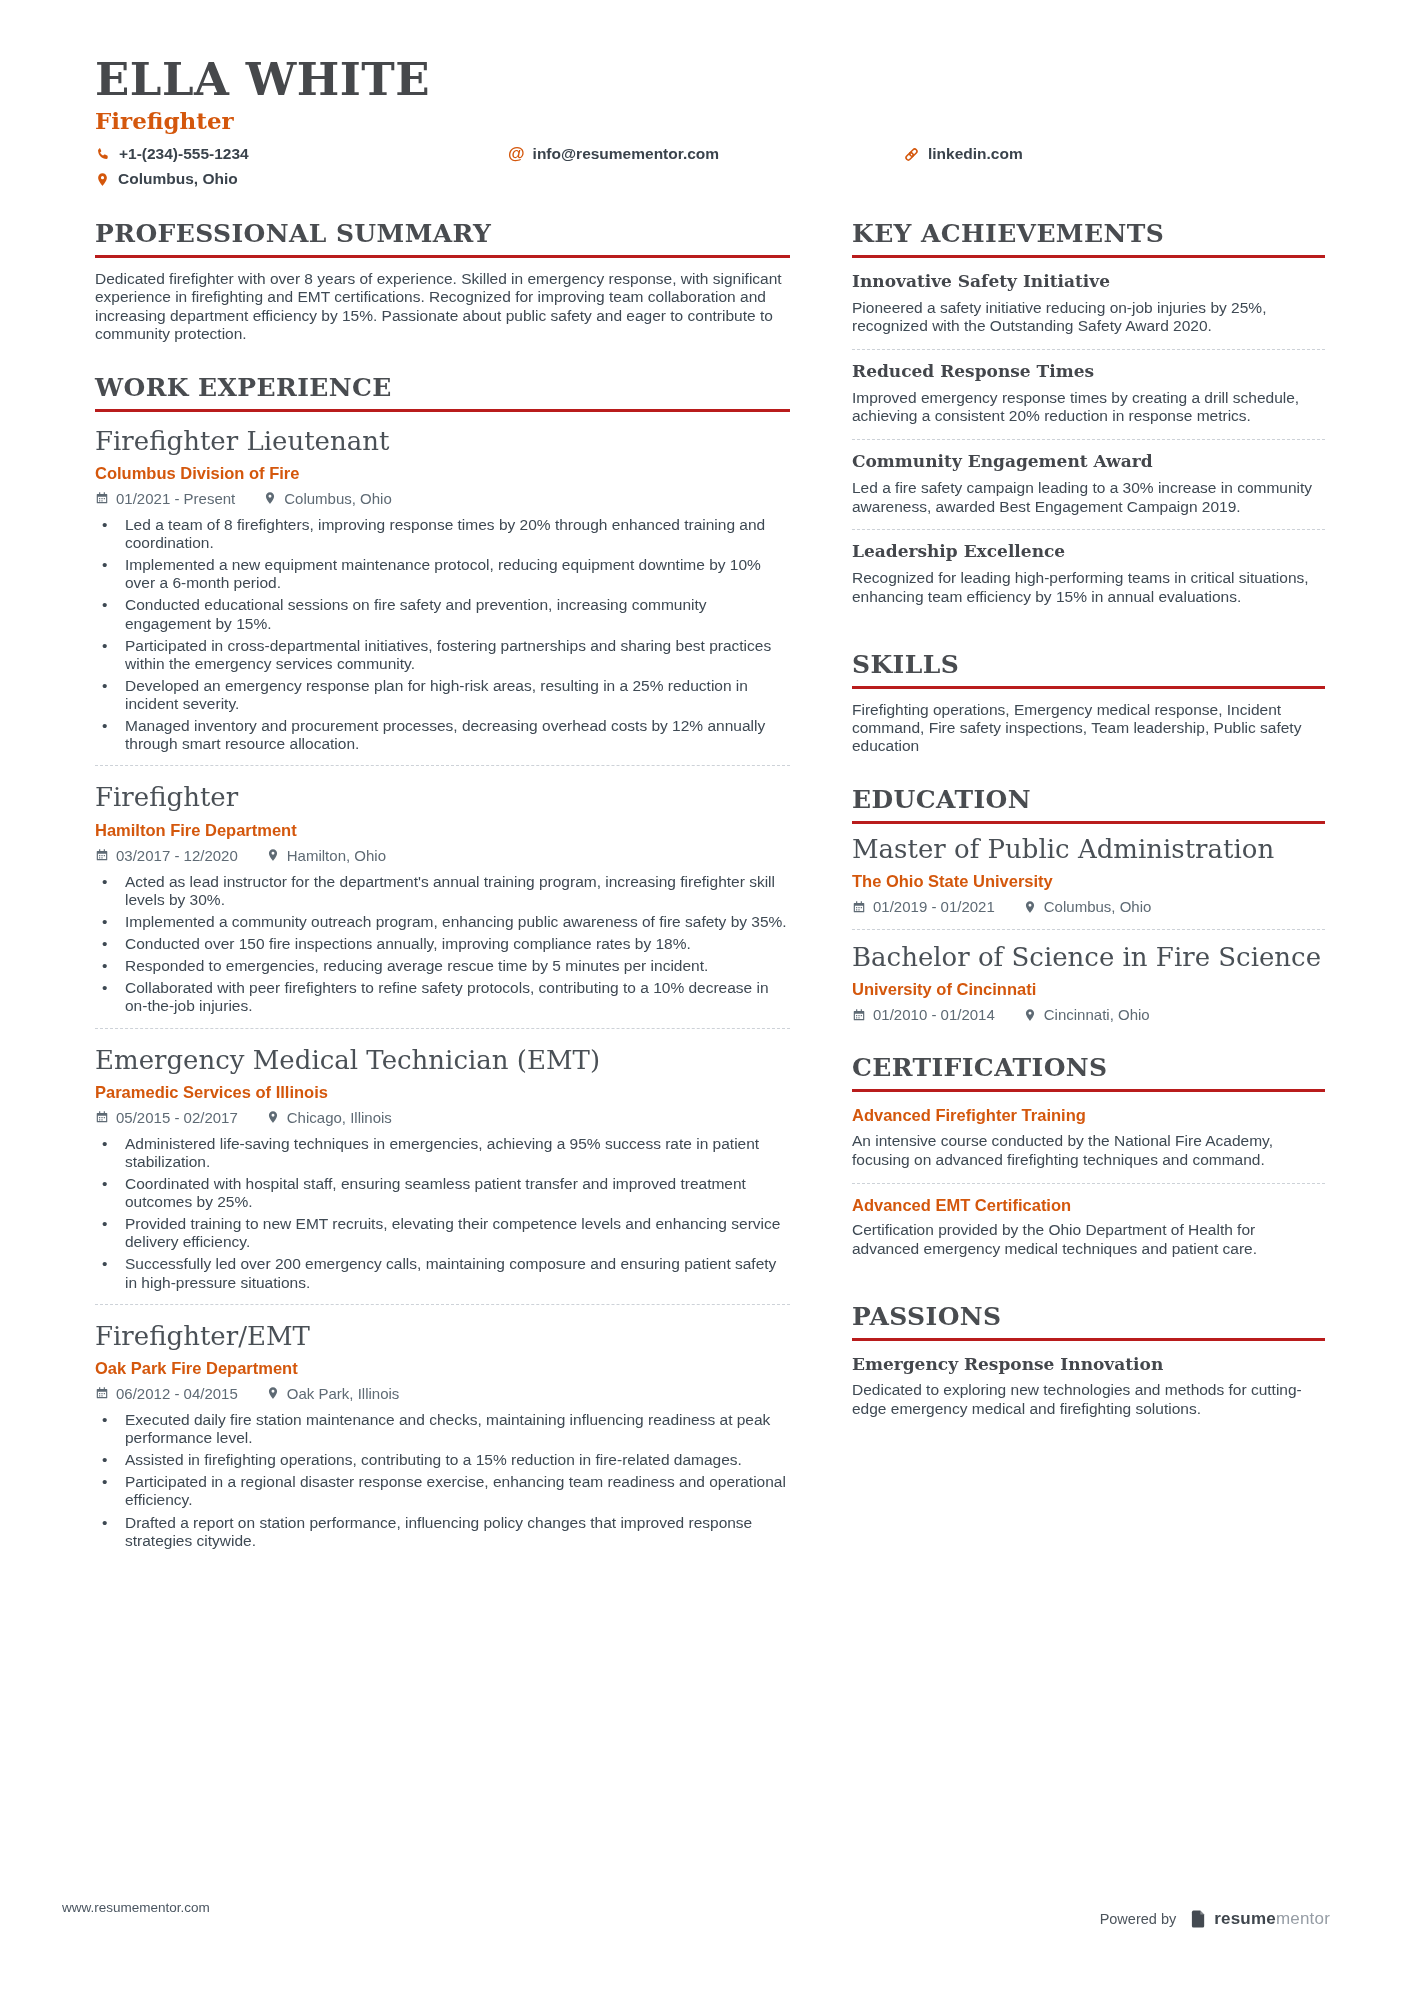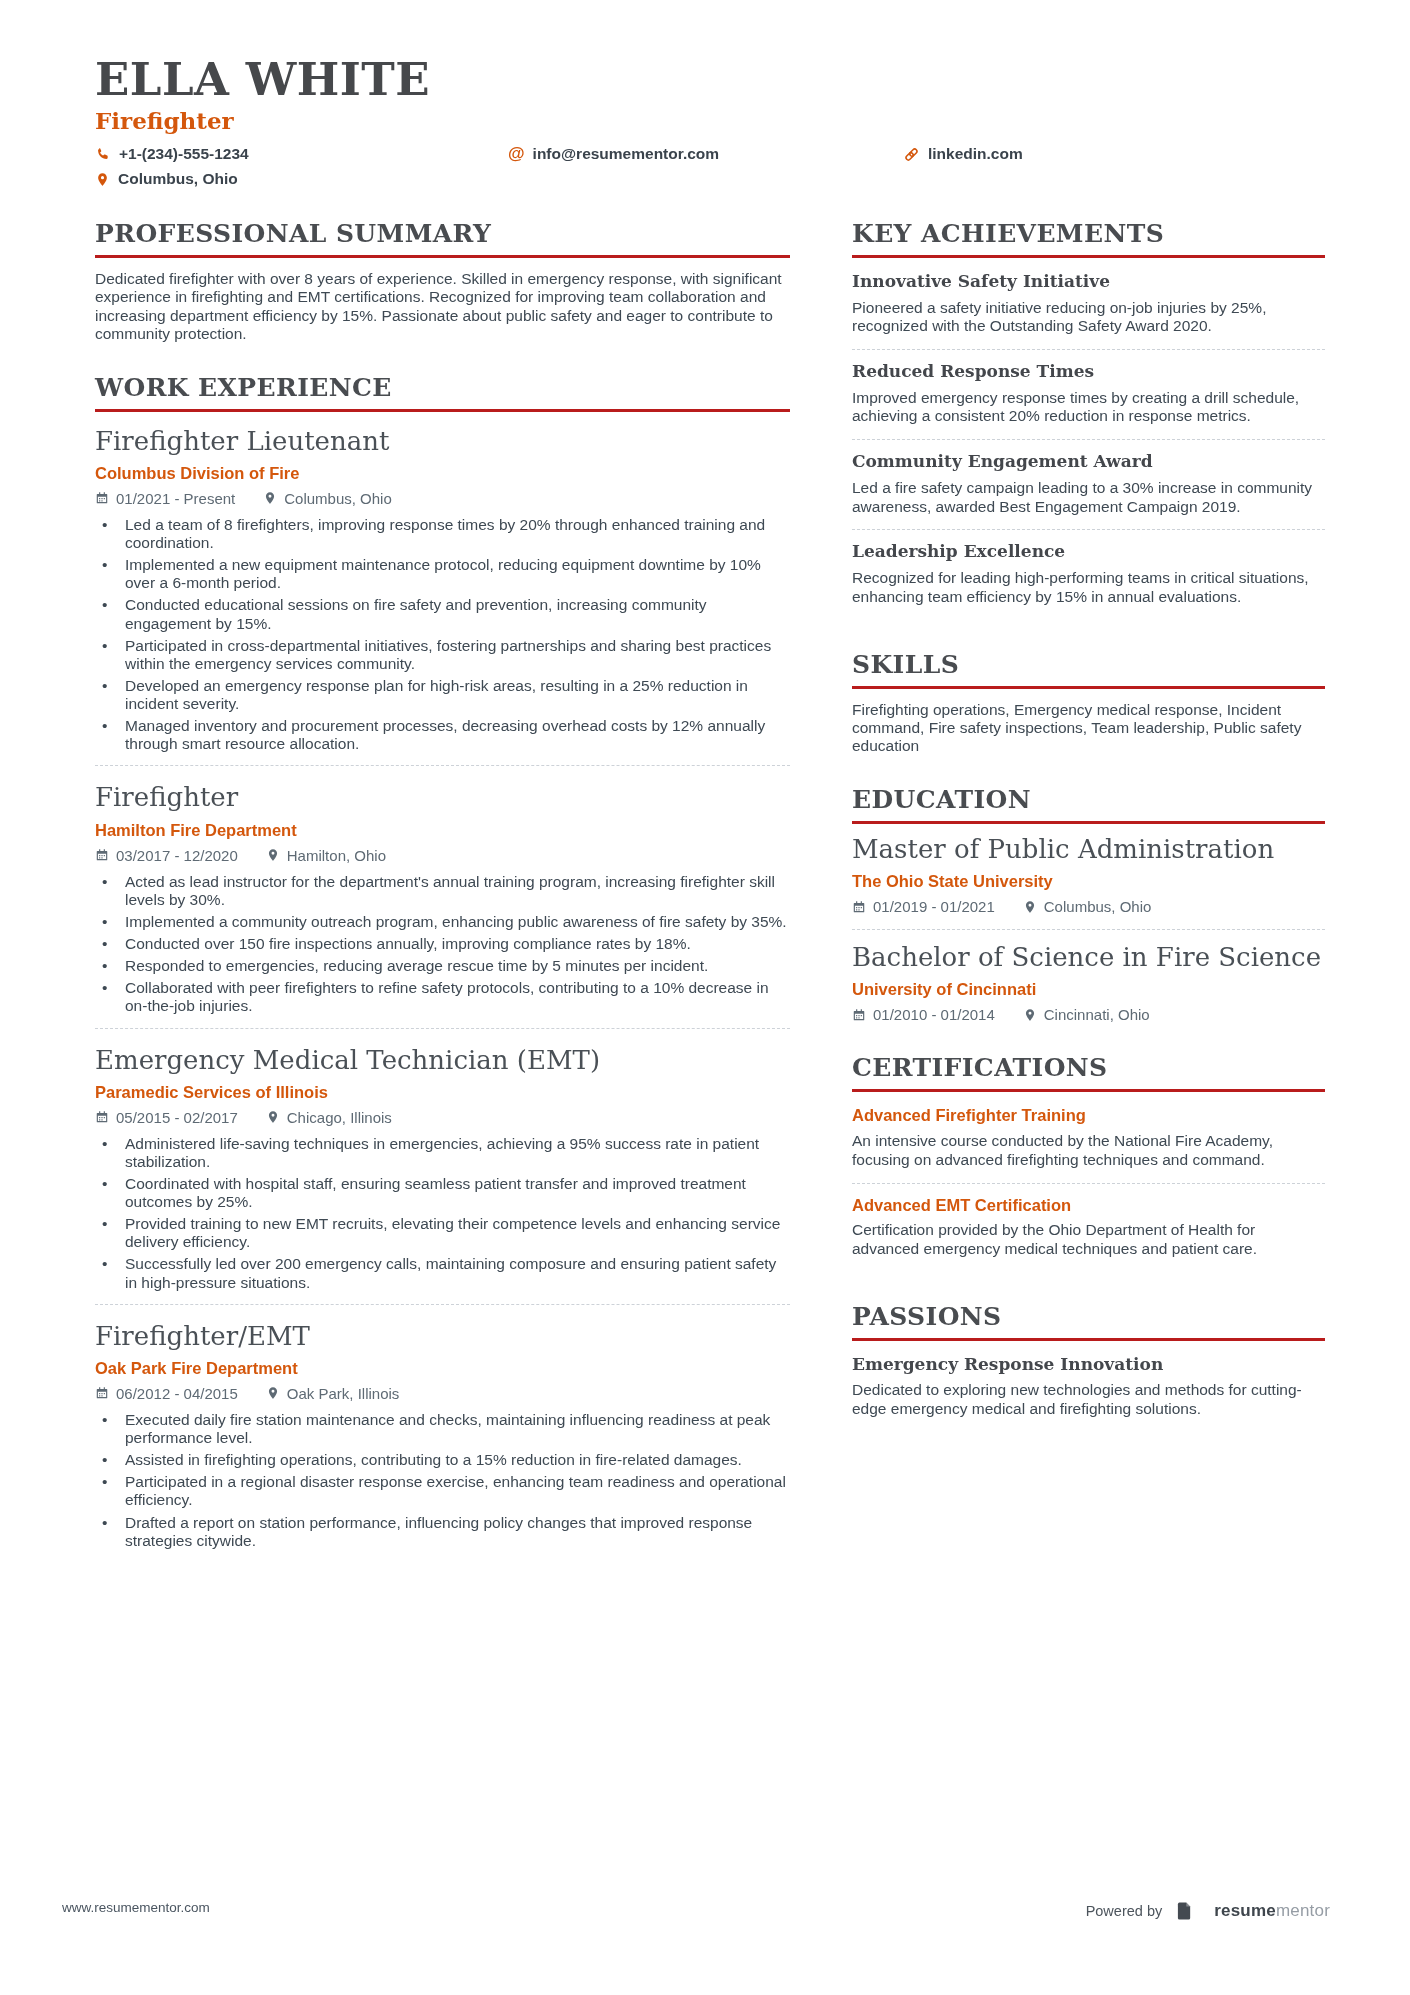--- a/index.html
+++ b/index.html
@@ -61,23 +61,23 @@
   .item + .item{border-top:1.5px dashed var(--dash)}
   .item h4{font-family:"DejaVu Serif","Liberation Serif",serif;font-weight:700;
         font-size:17px;color:#44474c;line-height:1.25}
   .item p{font-size:15.5px;line-height:1.22;color:var(--body);margin-top:6px}
   #certification-items .item h4{font-family:"Liberation Sans",sans-serif;
         color:var(--accent);font-size:16.5px}
   .items-wrap{margin-top:2px}
 
   
   .footer-left{position:absolute;left:62px;bottom:80px;font-size:13.5px;color:#4a5560}
-  .footer-right{position:absolute;right:80px;bottom:74px;display:flex;align-items:center;gap:12px}
+  .footer-right{position:absolute;right:80px;bottom:66px;display:flex;align-items:center;gap:12px}
   .powered-by{font-size:14.5px;color:#4c545c}
-  .brand{display:inline-flex;align-items:center;gap:20px}
+  .brand{display:inline-flex;align-items:center;gap:6px}
   .brand-text{font-size:17px;letter-spacing:.2px}
   .brand-text .b1{font-weight:700;color:#3f464d}
   .brand-text .b2{font-weight:400;color:#969da5}
 
   svg{display:block}
 </style>
 </head>
 <body>
 
 <svg width="0" height="0" style="position:absolute" aria-hidden="true">

